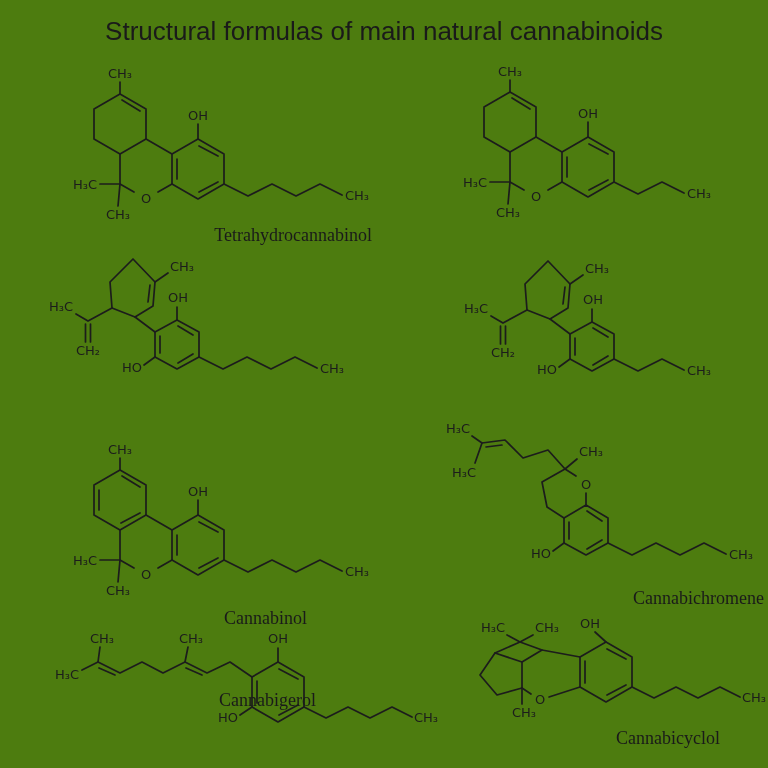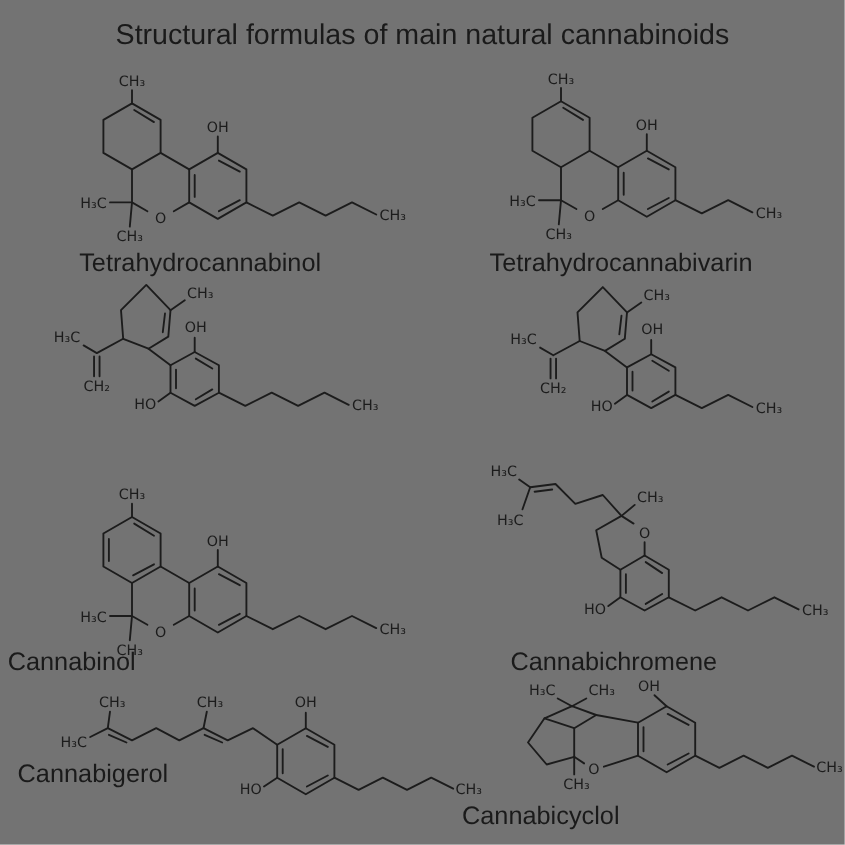--- a/index.html
+++ b/index.html
@@ -1,20 +1,20 @@
 <!DOCTYPE html>
 <html><head>
 <meta charset="utf-8">
 <style>
   html,body{margin:0;padding:0;background:#ffffff;}
-  .page{position:relative;width:768px;height:768px;background:#737373;overflow:hidden;
+  .page{position:relative;width:768px;height:768px;background:#4d7c0f;overflow:hidden;
         font-family:"Liberation Sans",sans-serif;color:#1a1a1a;}
   .title{position:absolute;left:0;top:16px;width:768px;text-align:center;
          font-size:26px;color:#1a1a1a;}
-  .caption{position:absolute;width:300px;text-align:left;font-size:23px;color:#1a1a1a;}
+  .caption{position:absolute;width:300px;text-align:right;font-size:18px;color:#1a1a1a;font-family:Liberation Serif, serif;}
   svg{position:absolute;overflow:visible;}
   svg path, svg line{stroke:#1c1c1c;stroke-width:1.7;fill:none;stroke-linecap:round;stroke-linejoin:round;}
   svg text{font-family:"DejaVu Sans",sans-serif;font-size:13px;fill:#1c1c1c;stroke:none;}
   .mid{text-anchor:middle}.end{text-anchor:end}.sta{text-anchor:start}
 </style>
 </head>
 <body>
 
 <div class="page">
 
@@ -45,21 +45,20 @@
     <path d="M169,103 L169,123 M191,90 L210,100 M210,126 L191,136"></path>
     <path d="M112,38 L112,26 M190,83 L190,68 M112,128 L92,128 M112,128 L110,150"></path>
     <path d="M216,128 L240,140 L264,128 L286,139"></path>
     <text class="mid" x="112" y="22">CH₃</text>
     <text class="mid" x="190" y="64">OH</text>
     <text class="end" x="89" y="133">H₃C</text>
     <text class="mid" x="110" y="163">CH₃</text>
     <text class="mid" x="138" y="147">O</text>
     <text class="sta" x="289" y="144">CH₃</text>
   </svg>
-  <div class="caption" style="left:445px;top:225px">Tetrahydrocannabivarin</div>
 
   <svg style="left:30px;top:245px" width="330" height="140" viewBox="0 0 330 140">
     <path d="M103,14 L125,37 L123,61 L105,72 L82,63 L80,37 Z"></path>
     <path d="M120,40 L118,57"></path>
     <path d="M125,37 L138,28 M82,63 L58,76 M58,76 L46,69 M105,72 L125,87"></path>
     <path d="M55.5,79 L55.5,97 M60.5,79 L60.5,97"></path>
     <path d="M147,75 L169,87 L169,112 L147,124 L125,112 L125,87 Z"></path>
     <path d="M148,81 L163,90 M163,109 L148,118 M130,108 L130,91"></path>
     <path d="M147,75 L147,62 M125,112 L114,120"></path>
     <path d="M169,112 L193,124 L217,112 L241,124 L265,112 L287,123"></path>
@@ -96,21 +95,21 @@
     <path d="M169,103 L169,123 M191,90 L210,100 M210,126 L191,136"></path>
     <path d="M112,38 L112,26 M190,83 L190,68 M112,128 L92,128 M112,128 L110,150"></path>
     <path d="M216,128 L240,140 L264,128 L288,140 L312,128 L334,139"></path>
     <text class="mid" x="112" y="22">CH₃</text>
     <text class="mid" x="190" y="64">OH</text>
     <text class="end" x="89" y="133">H₃C</text>
     <text class="mid" x="110" y="163">CH₃</text>
     <text class="mid" x="138" y="147">O</text>
     <text class="sta" x="337" y="144">CH₃</text>
   </svg>
-  <div class="caption" style="left:7px;top:588px">Cannabinol</div>
+  <div class="caption" style="left:7px;top:608px">Cannabinol</div>
 
   <svg style="left:420px;top:415px" width="340" height="160" viewBox="0 0 340 160">
     <path d="M145,54 L122,67 L127,92 L144,103"></path>
     <path d="M145,54 L156,61 M166,78 L166,90"></path>
     <path d="M145,54 L157,44"></path>
     <path d="M145,54 L128,35 L103,43 L85,25 L62,28"></path>
     <path d="M82,30 L66,32"></path>
     <path d="M62,28 L52,21 M62,28 L55,48"></path>
     <path d="M166,90 L188,103 L188,128 L166,140 L144,128 L144,103 Z"></path>
     <path d="M167,96 L182,106 M182,125 L167,134 M149,124 L149,107"></path>

